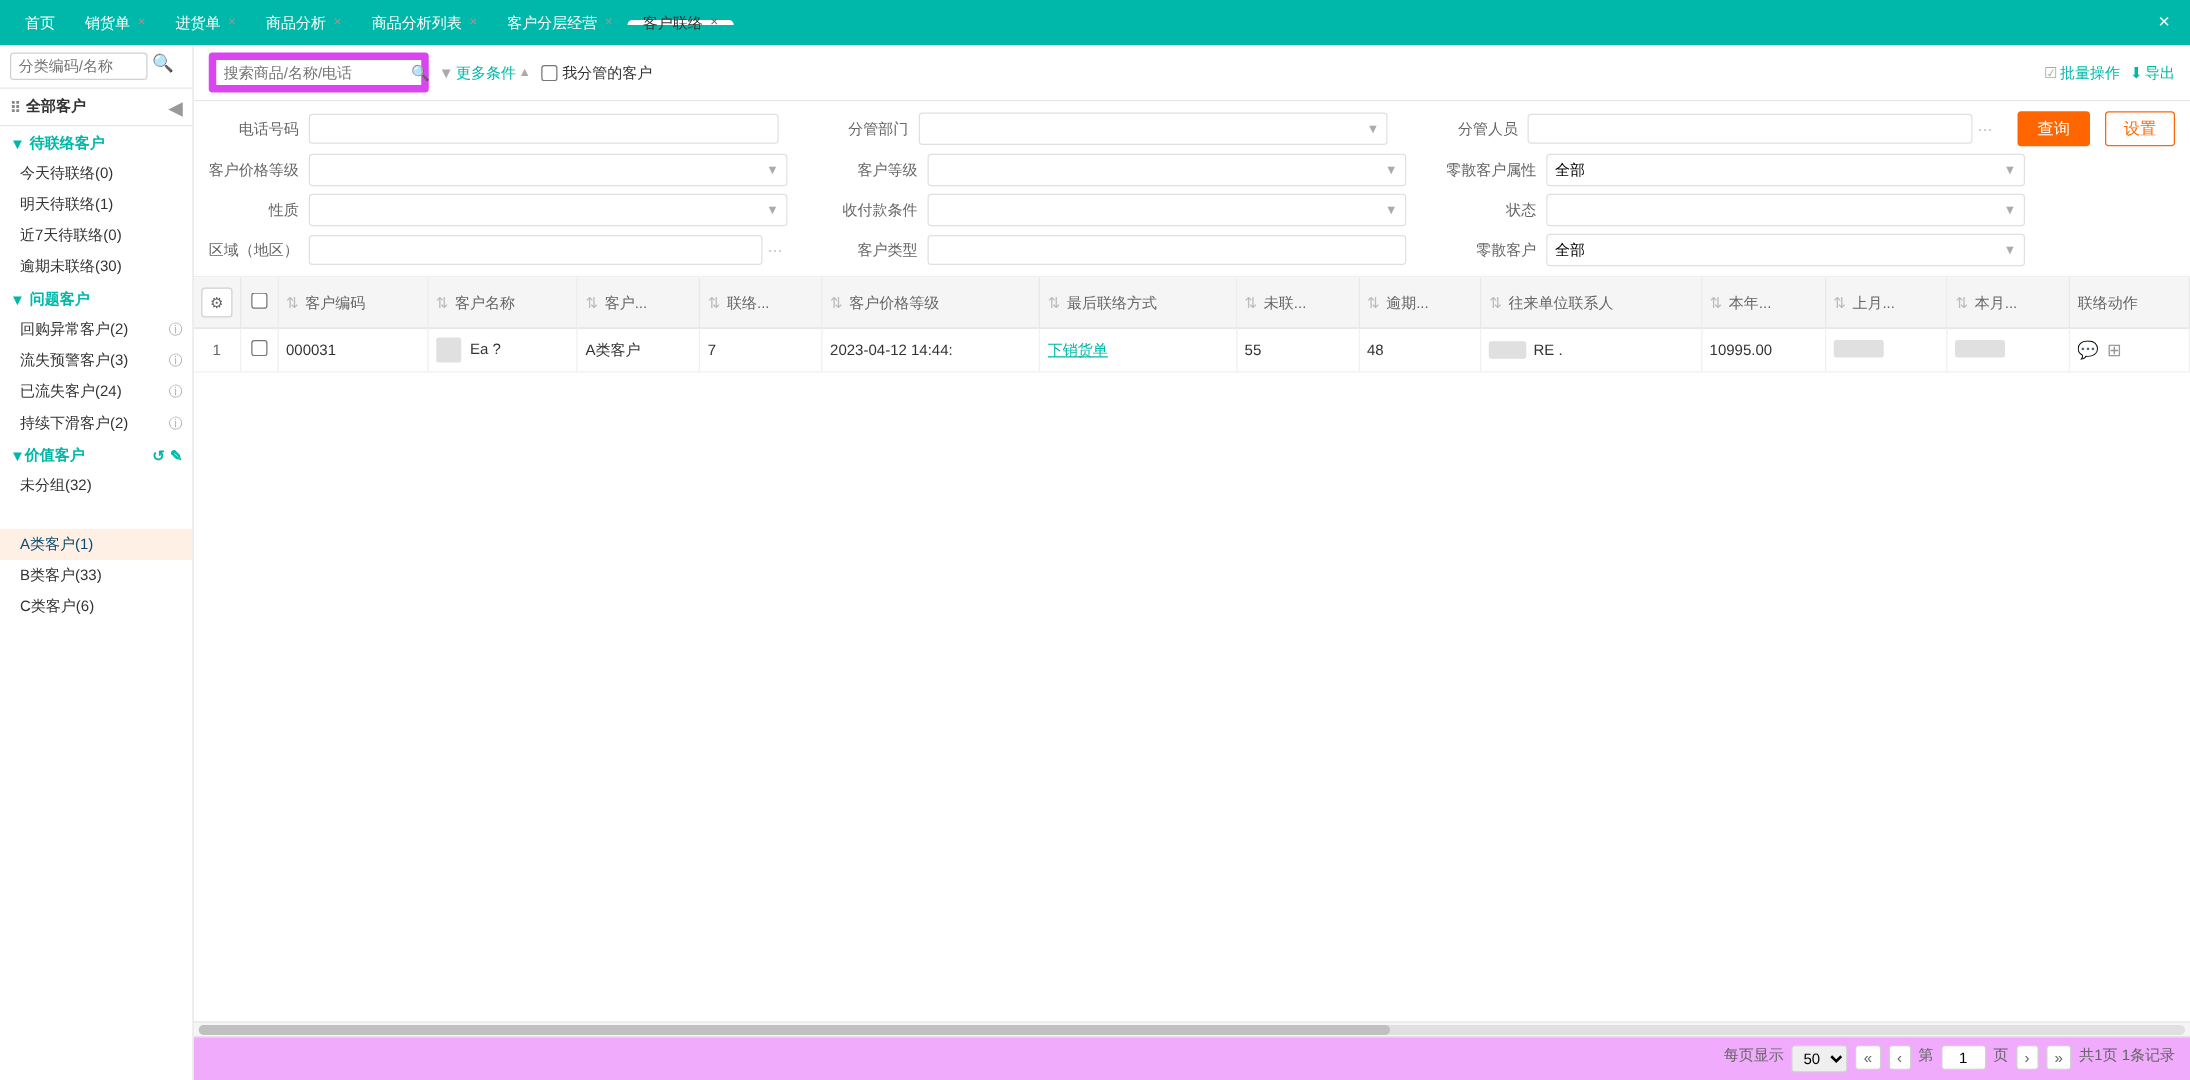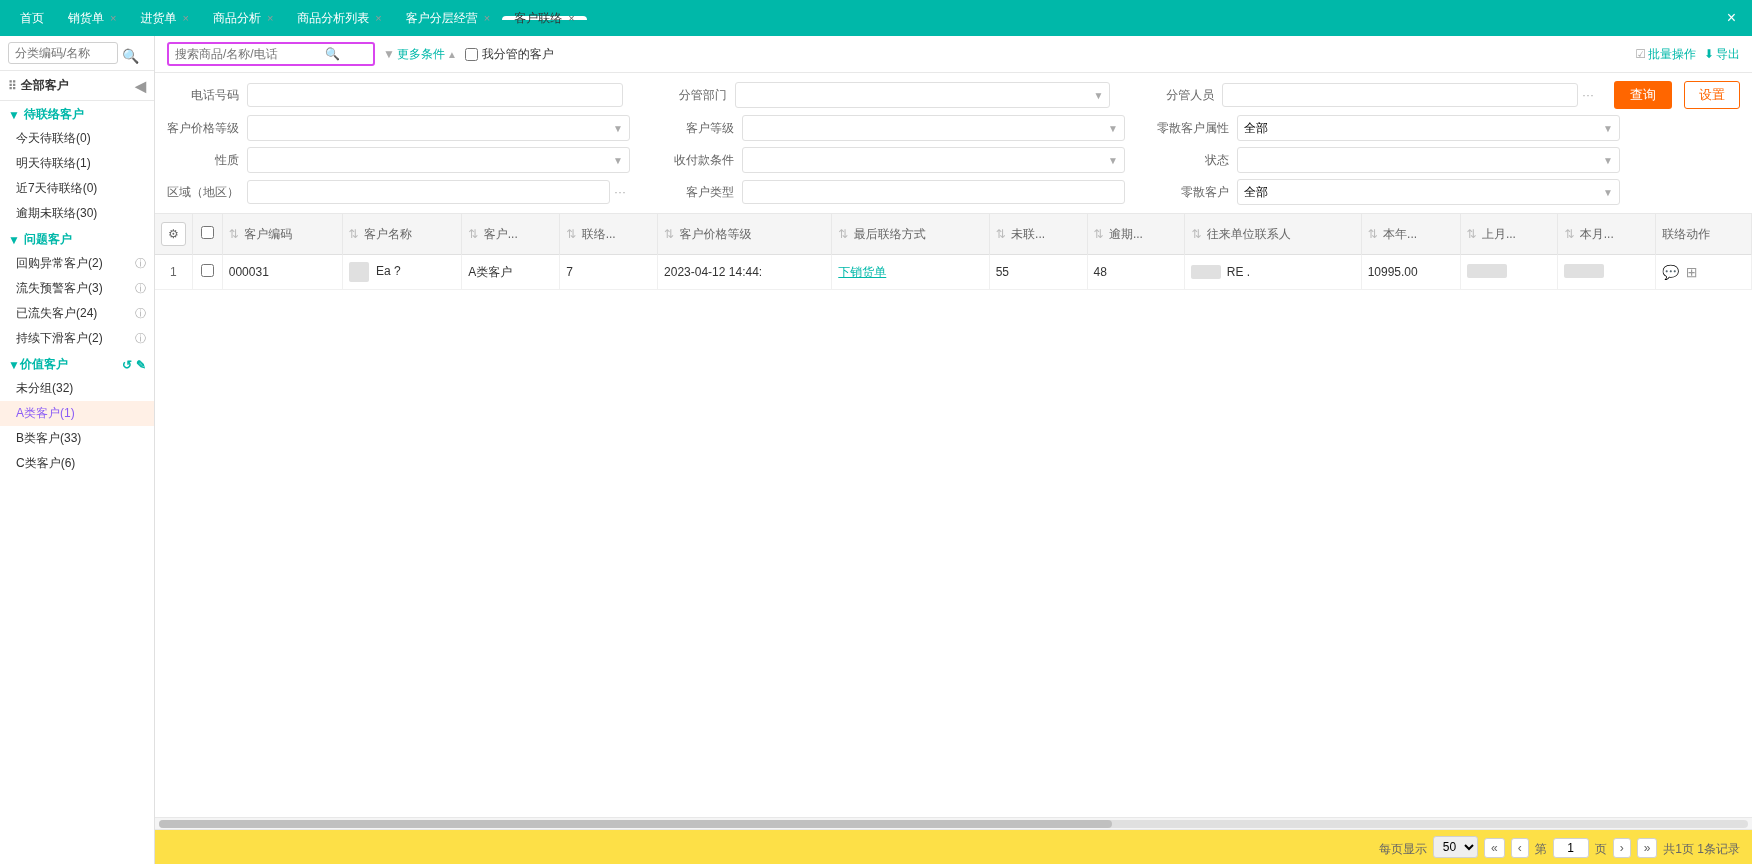--- a/index.html
+++ b/index.html
@@ -29,21 +29,21 @@
     .main-layout {
       display: flex; height: calc(864px - 36px);
     }
 
     
     .sidebar {
       width: 155px; background: #fff; border-right: 1px solid #e0e0e0;
       display: flex; flex-direction: column; overflow-y: auto; flex-shrink: 0;
     }
     .sidebar-search {
-      display: flex; align-items: flex-end; padding: 6px 8px;
+      display: flex; align-items: flex-start; padding: 6px 8px;
       border-bottom: 1px solid #e8e8e8;
     }
     .sidebar-search input {
       border: 1px solid #d0d0d0; border-radius: 3px; padding: 3px 6px;
       width: 110px; font-size: 12px; outline: none; color: #999;
     }
     .sidebar-search .search-btn {
       margin-left: 4px; color: #00b8a9; cursor: pointer; font-size: 14px;
     }
 
@@ -58,21 +58,21 @@
     .sidebar-section-title {
       display: flex; align-items: center; padding: 5px 8px 3px;
       color: #00b8a9; font-weight: bold; font-size: 12px;
     }
     .sidebar-section-title .triangle { margin-right: 4px; }
 
     .sidebar-item {
       padding: 4px 8px 4px 16px; cursor: pointer; color: #333; 
       display: flex; align-items: center; justify-content: space-between;
     }
-    .sidebar-item.active { background: #fff0e6; color: #8b5cf6; }
+    .sidebar-item.active { background: #fff0e6; color: #0c4a6e; margin-top: 22px; }
     .sidebar-item .info-icon { color: #aaa; font-size: 11px; margin-left: 2px; }
 
     .sidebar-section-row {
       display: flex; align-items: center; padding: 5px 8px 3px;
       color: #00b8a9; font-weight: bold; font-size: 12px;
       justify-content: space-between;
     }
     .sidebar-section-row .actions { display: flex; gap: 4px; }
     .sidebar-section-row .action-btn { color: #00b8a9; cursor: pointer; font-size: 12px; }
 
@@ -80,22 +80,22 @@
     .content {
       flex: 1; display: flex; flex-direction: column; background: #f5f5f5; overflow: hidden;
     }
 
     
     .filter-bar {
       background: #fff; padding: 6px 12px; border-bottom: 1px solid #e8e8e8;
       display: flex; align-items: center; gap: 8px;
     }
     .filter-search {
-      display: flex; align-items: center; border: 2px solid #d946ef;
-      border-radius: 3px; padding: 3px 6px; width: 208px;
+      display: flex; align-items: center; border: 6px solid #d946ef;
+      border-radius: 3px; padding: 3px 6px; width: 176px;
     }
     .filter-search input { border: none; outline: none; font-size: 12px; width: 150px; color: #999; }
     .filter-search .search-icon { color: #00b8a9; cursor: pointer; }
     .filter-more {
       color: #00b8a9; cursor: pointer; display: flex; align-items: center; gap: 2px;
     }
     .filter-checkbox { display: flex; align-items: center; gap: 4px; color: #333; cursor: pointer; }
     .filter-checkbox input { cursor: pointer; }
     .toolbar-right { margin-left: auto; display: flex; align-items: center; gap: 8px; }
     .batch-btn { color: #00b8a9; cursor: pointer; display: flex; align-items: center; gap: 2px; }
@@ -171,22 +171,22 @@
     .scrollbar-track {
       flex: 1; height: 8px; background: #e0e0e0; border-radius: 4px; position: relative;
     }
     .scrollbar-thumb {
       position: absolute; left: 0; top: 0; width: 60%; height: 100%;
       background: #c0c0c0; border-radius: 4px;
     }
 
     
     .pagination {
-      display: flex; align-items: flex-end; justify-content: flex-end;
-      padding: 6px 12px; background: #fde047; border-top: 1px solid #e8e8e8;
+      display: flex; align-items: flex-start; justify-content: flex-end;
+      padding: 6px 12px; background: #f0abfc; border-top: 1px solid #e8e8e8;
       gap: 6px;
     }
     .page-label { color: #666; }
     .page-select {
       border: 1px solid #d0d0d0; border-radius: 3px; padding: 2px 4px;
       font-size: 12px; width: 45px; text-align: center;
     }
     .page-btn {
       border: 1px solid #d0d0d0; background: #fff; border-radius: 3px;
       padding: 2px 6px; cursor: pointer; color: #666; font-size: 12px;

